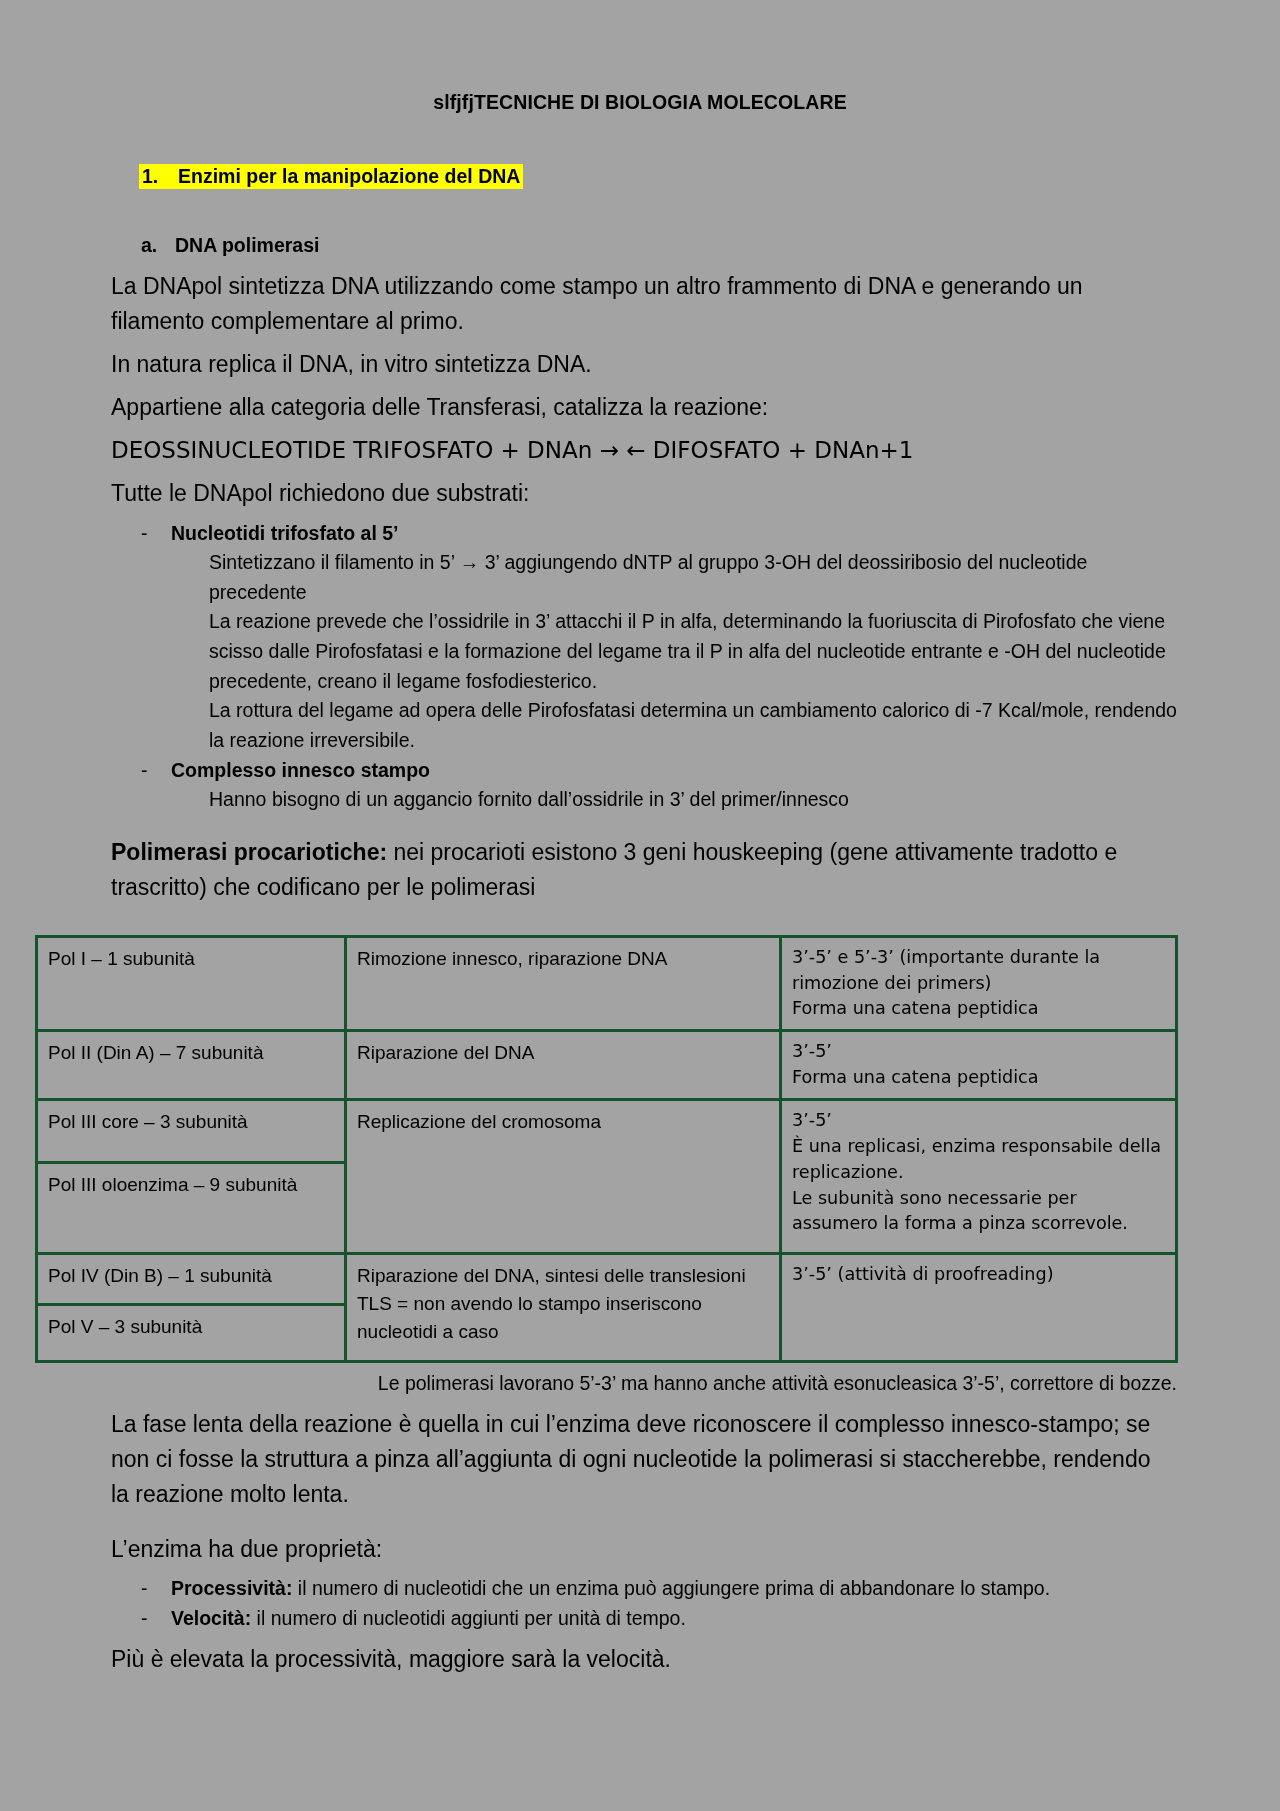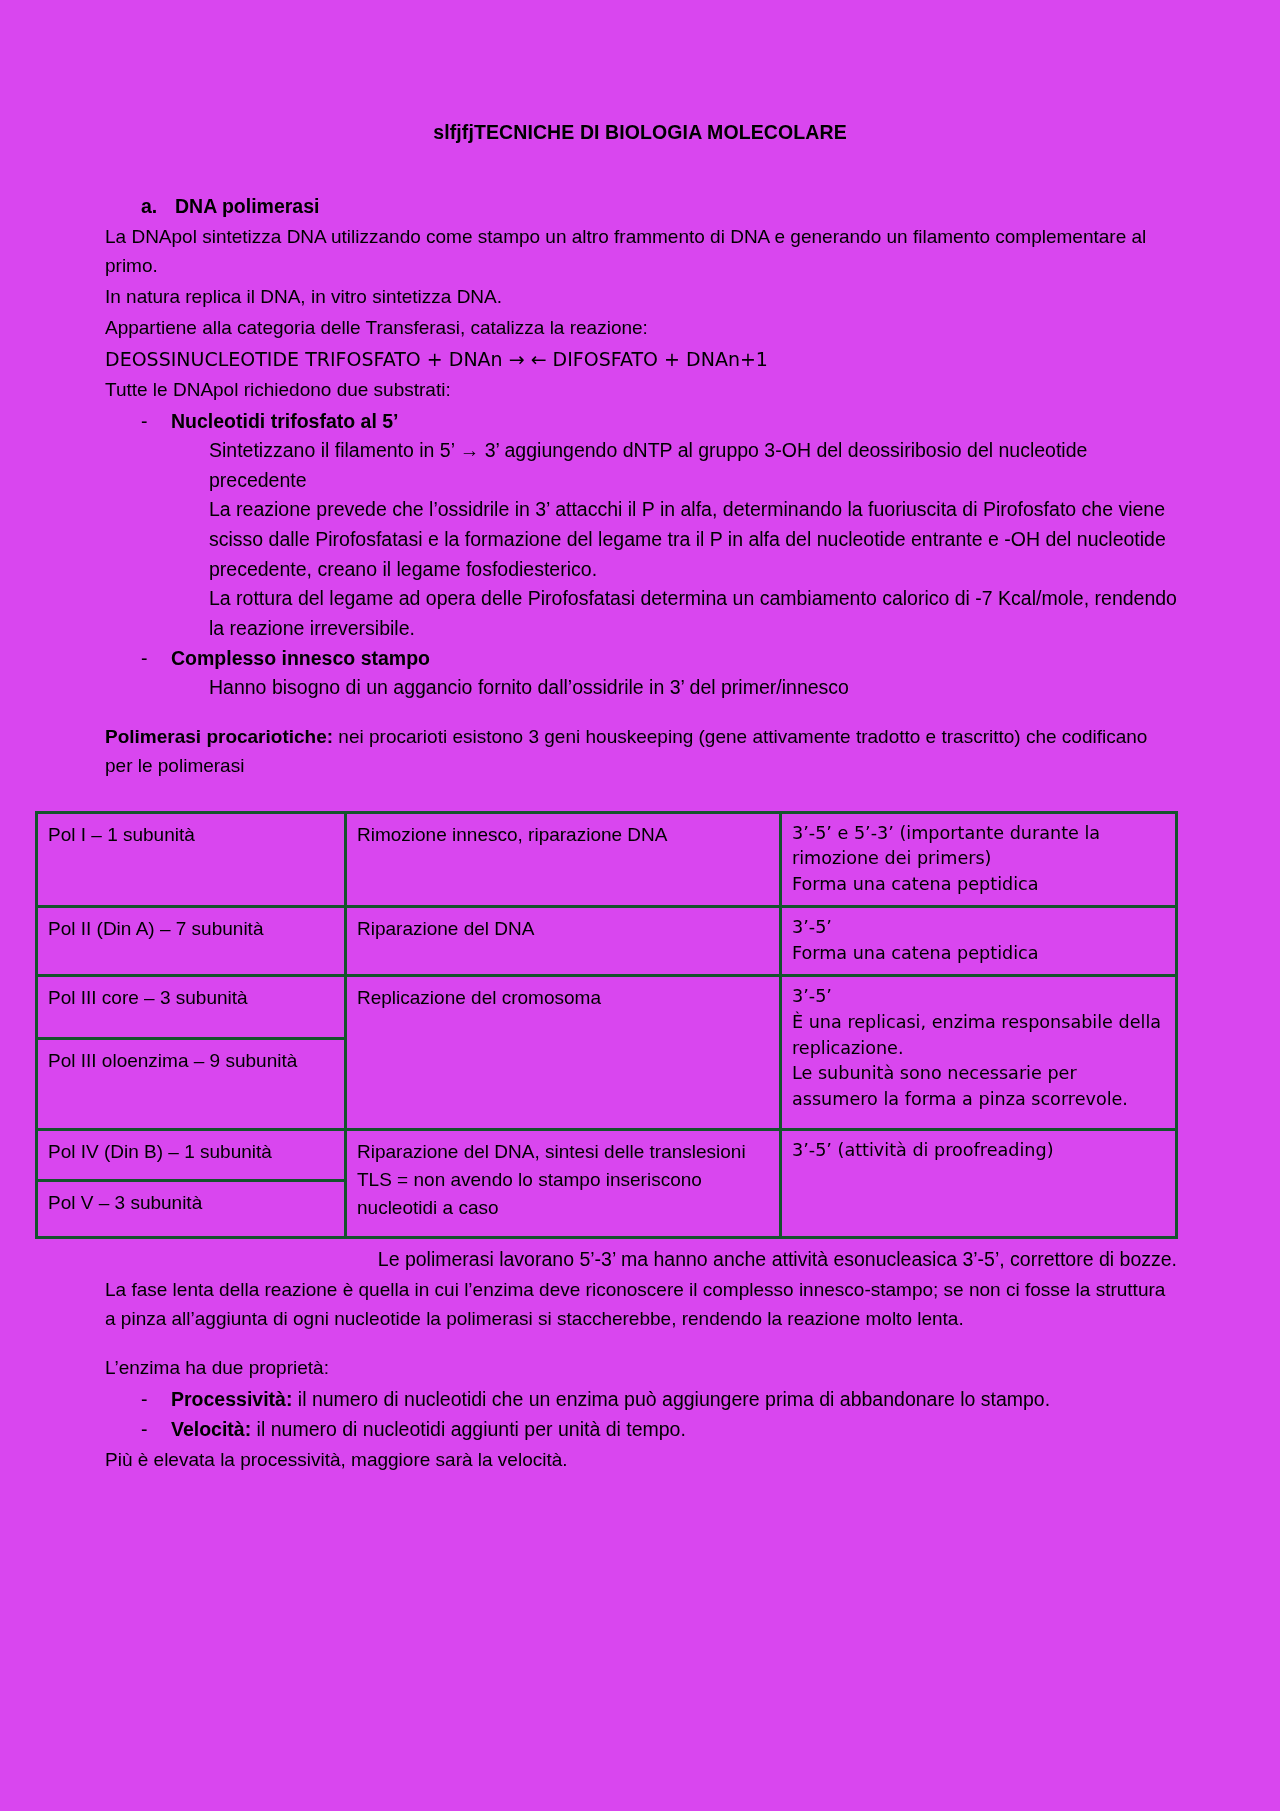--- a/index.html
+++ b/index.html
@@ -8,23 +8,23 @@
     background: #ffffff;
   }
   body {
     font-family: "Liberation Sans", sans-serif;
     color: #000000;
   }
   .page {
     position: relative;
     width: 1280px;
     height: 1811px;
-    background: #d946ef;
+    background: #a3a3a3;
     box-sizing: border-box;
-    padding: 118px 103px 0 103px;
+    padding: 88px 103px 0 103px;
     font-size: 19.5px;
     line-height: 1.52;
   }
   .doc-title {
     text-align: center;
     font-weight: bold;
     font-size: 19.5px;
     margin: 0 0 44px 0;
     letter-spacing: 0.1px;
   }
@@ -41,22 +41,22 @@
   }
   .num-heading .marker { display: inline-block; width: 36px; }
   .sub-heading {
     margin: 0 0 2px 0;
     padding-left: 38px;
     font-weight: bold;
     font-size: 19.5px;
   }
   .sub-heading .marker { display: inline-block; width: 34px; }
   p.body {
-    margin: 2px;
-    font-size: 19px;
+    margin: 8px;
+    font-size: 23px;
     line-height: 1.52;
   }
   p.spaced { margin-top: 20px; }
   .bullet-block {
     padding-left: 38px;
     margin: 0;
   }
   .bullet-row {
     position: relative;
     padding-left: 30px;
@@ -99,20 +99,23 @@
   .props-block { padding-left: 38px; }
   .closing { margin-top: 0; }
 </style>
 </head>
 <body>
 
 <div class="page">
 
   <div class="doc-title">slfjfjTECNICHE DI BIOLOGIA MOLECOLARE</div>
 
+  <div class="num-heading">
+    <span class="hl"><span class="marker">1.</span><span>Enzimi per la manipolazione del DNA</span></span>
+  </div>
 
   <div class="sub-heading">
     <span class="marker">a.</span><span>DNA polimerasi</span>
   </div>
 
   <p class="body">La DNApol sintetizza DNA utilizzando come stampo un altro frammento di DNA e generando un filamento complementare al primo.</p>
   <p class="body">In natura replica il DNA, in vitro sintetizza DNA.</p>
   <p class="body">Appartiene alla categoria delle Transferasi, catalizza la reazione:</p>
   <p class="body arrow">DEOSSINUCLEOTIDE TRIFOSFATO + DNAn → ← DIFOSFATO + DNAn+1</p>
   <p class="body">Tutte le DNApol richiedono due substrati:</p>

